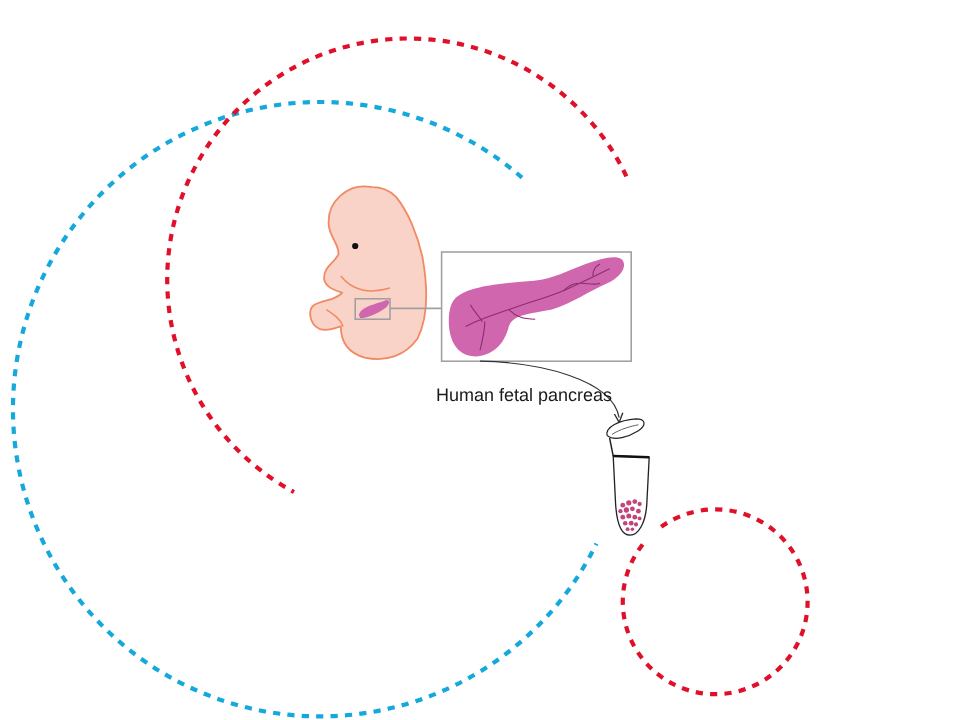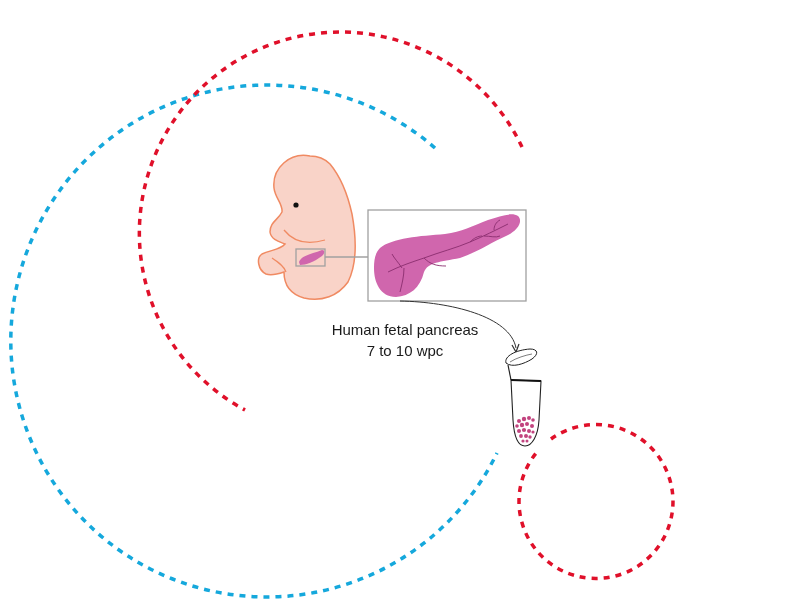--- a/index.html
+++ b/index.html
@@ -1,19 +1,19 @@
 <!DOCTYPE html>
 <html><head>
   <meta charset="utf-8">
   <style>
     html, body { margin: 0; padding: 0; background: #ffffff; }
     body { width: 800px; height: 600px; position: relative; overflow: hidden; font-family: "Liberation Sans", sans-serif; }
     #canvas { position: absolute; left: 0; top: 0; width: 800px; height: 600px; }
     .caption { position: absolute; left: 300px; top: 319px; width: 210px; text-align: center; font-size: 15px; line-height: 21px; color: #1a1a1a; }
-    .caption div { white-space: nowrap; }
+    .caption div { white-space: nowrap; text-align: right; }
   </style>
 </head>
 <body>
 
 <svg id="canvas" viewBox="0 0 800 600" xmlns="http://www.w3.org/2000/svg">
 
   <g fill="none" stroke-width="3.5" stroke-dasharray="6 6">
 
     <path d="M 435 148 A 256 256 0 1 0 497 453" stroke="#15a8dc"></path>
 
@@ -101,14 +101,13 @@
         <circle cx="526" cy="436" r="2"></circle>
         <circle cx="530" cy="437" r="1.7"></circle>
       <circle cx="523" cy="441" r="1.6"></circle>
         <circle cx="527" cy="441" r="1.5"></circle>
     </g>
   </g>
 </svg>
 
 <div class="caption">
   <div>Human fetal pancreas</div>
-  <div>7 to 10 wpc</div>
 </div>
 
 </body></html>

